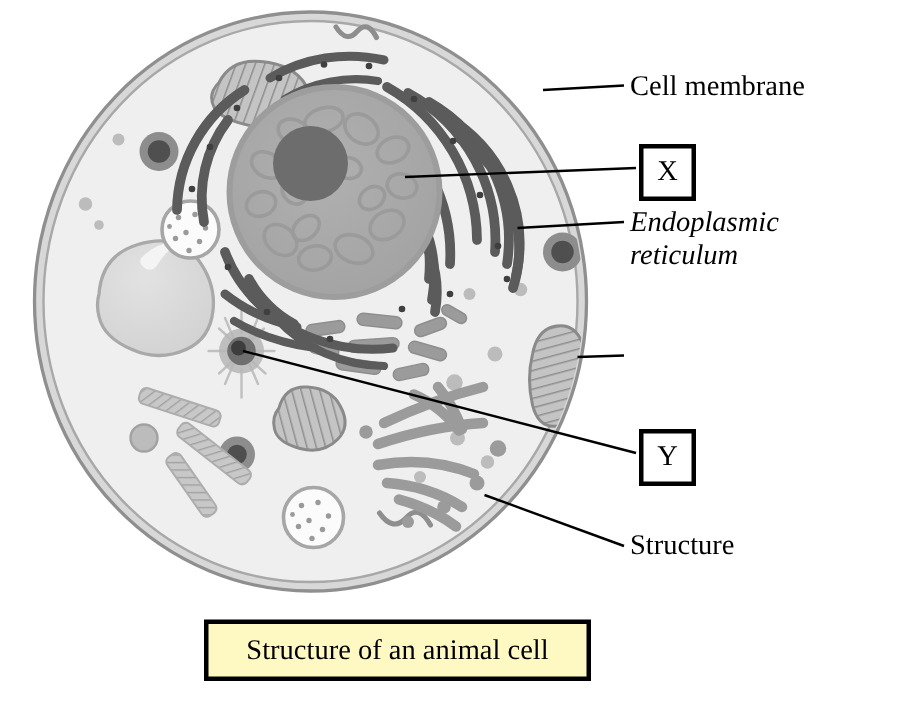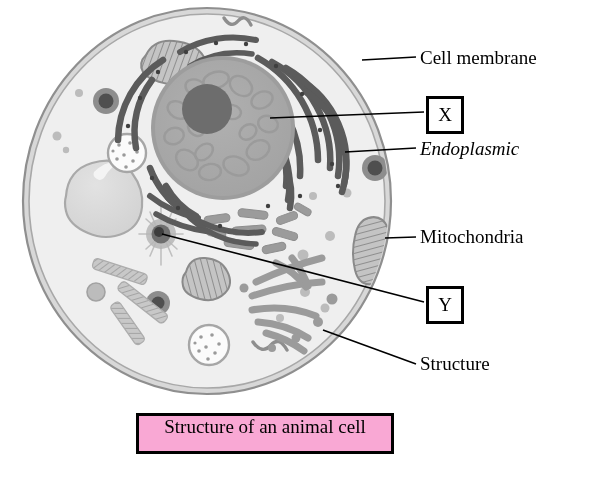--- a/index.html
+++ b/index.html
@@ -28,22 +28,22 @@
     background:#ffffff;
     display:flex;align-items:center;justify-content:center;
     font-family:"Liberation Serif","DejaVu Serif",serif;
     font-size:19px;
     color:#000;
   }
 
   #caption-box{
     position:absolute;
     left:136px;top:413px;width:252px;height:35px;
-    border:3px solid #000;background:#f9a8d4;
-    display:flex;justify-content:center;
+    border:3px solid #000;background:#fef9c3;
+    display:flex;align-items:center;justify-content:center;
     font-family:"Liberation Serif","DejaVu Serif",serif;
     font-size:19px;
   }
 </style>
 </head>
 <body>
 
 <div id="stage">
 
   <svg class="diagram" viewBox="0 0 602 482" xmlns="http://www.w3.org/2000/svg">
@@ -299,23 +299,23 @@
   </svg>
 
   <div class="label" style="left:420px;top:47px;">Cell membrane</div>
 
   <div class="codebox" style="left:426px;top:96px;width:32px;height:32px;">
     <span>X</span>
   </div>
 
   <div class="label multi" style="left:420px;top:138px;font-style:italic;">
     <span>Endoplasmic</span><br>
+    <span>reticulum</span>
   </div>
 
-  <div class="label" style="left:420px;top:226px;">Mitochondria</div>
 
   <div class="codebox" style="left:426px;top:286px;width:32px;height:32px;">
     <span>Y</span>
   </div>
 
   <div class="label" style="left:420px;top:353px;">Structure</div>
 
   <div id="caption-box">
     <span>Structure of an animal cell</span>
   </div>

